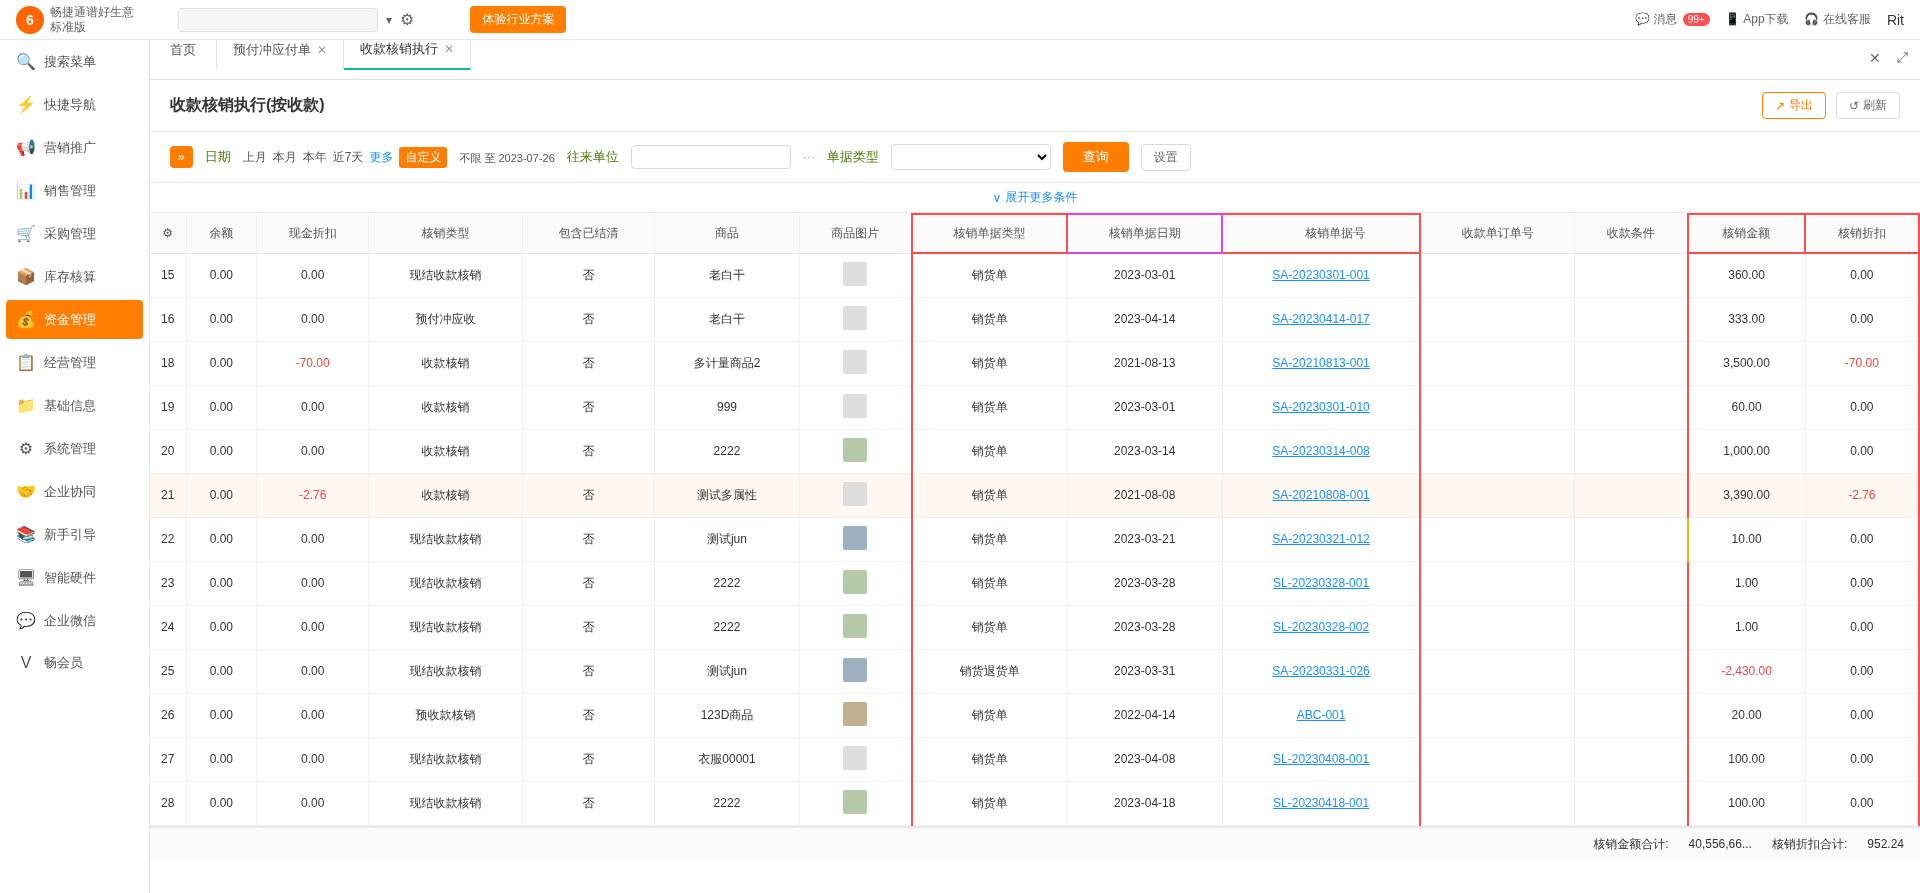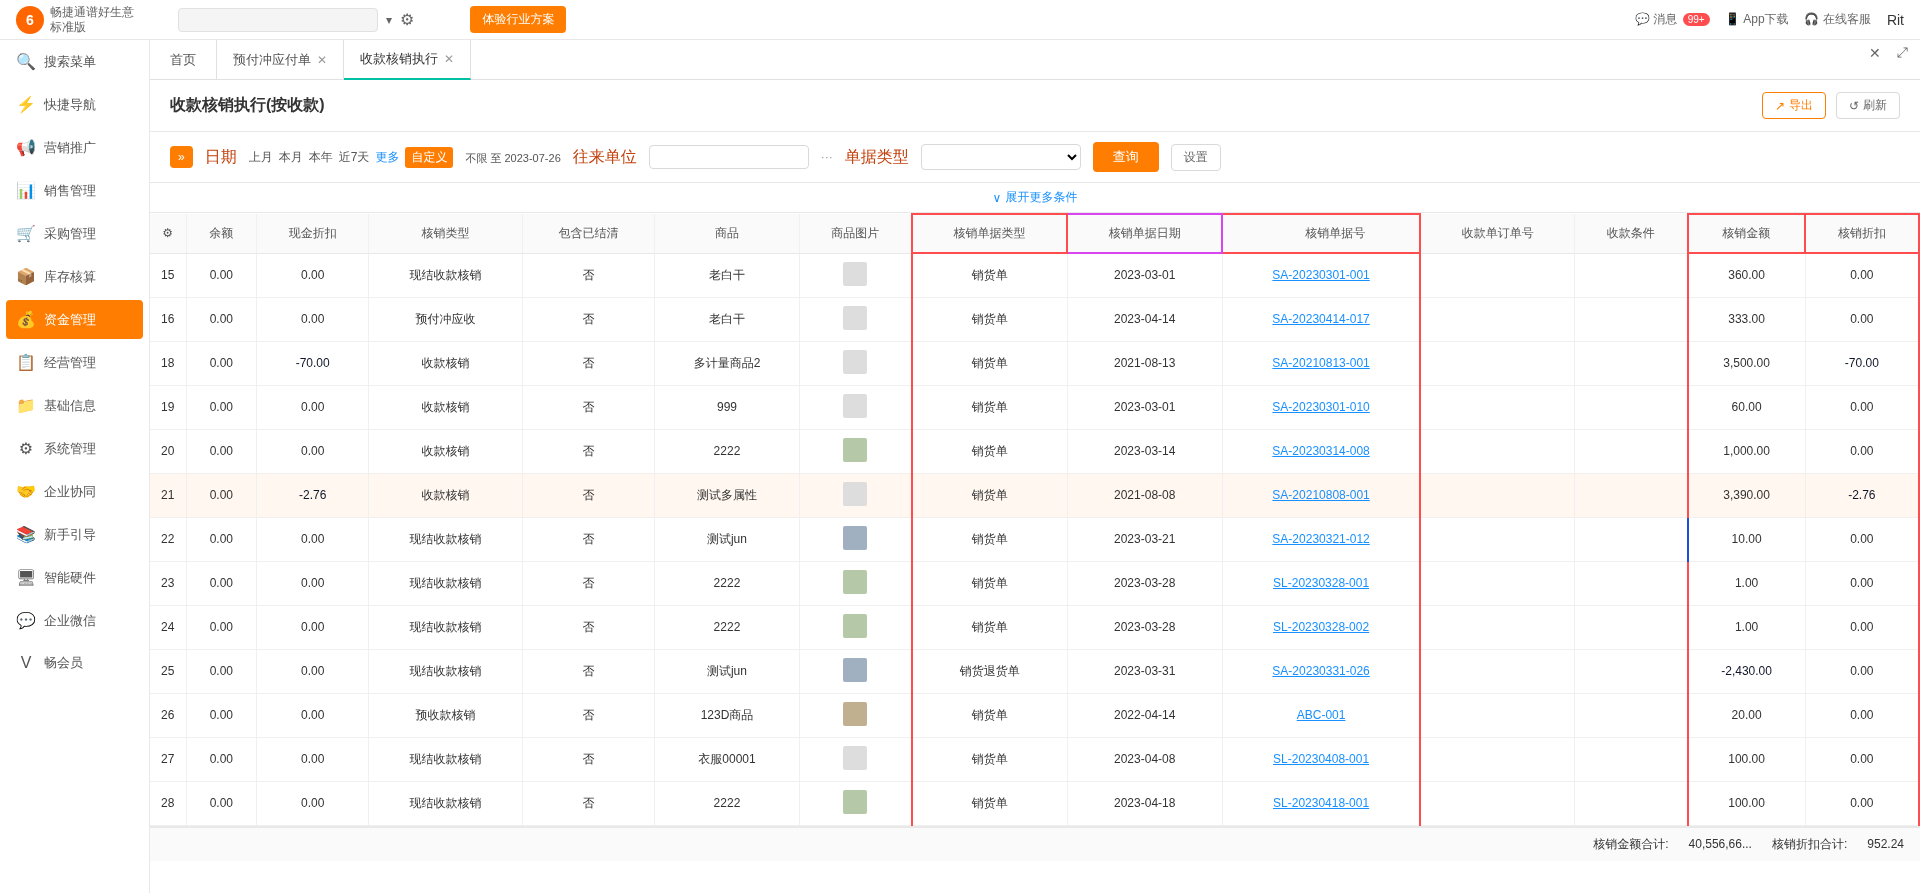--- a/index.html
+++ b/index.html
@@ -25,21 +25,21 @@
     
     .sidebar { width: 150px; background: #fff; border-right: 1px solid #e8e8e8; display: flex; flex-direction: column; overflow-y: auto; }
     .sidebar-item { display: flex; align-items: center; gap: 8px; padding: 12px 16px; cursor: pointer; color: #555; font-size: 13px; }
     .sidebar-item.active { background: #ff7d00; color: white; border-radius: 4px; margin: 2px 6px; padding: 10px 10px; }
     .sidebar-icon { font-size: 16px; width: 20px; text-align: center; }
 
     
     .main { flex: 1; display: flex; flex-direction: column; overflow: hidden; }
 
     
-    .tab-bar { background: #fff; border-bottom: 1px solid #e0e0e0; display: flex; align-items: flex-start; padding: 0 0 0 0; height: 40px; }
+    .tab-bar { background: #fff; border-bottom: 1px solid #e0e0e0; display: flex; align-items: flex-end; padding: 0 0 9px 0; height: 40px; }
     .tab-home { padding: 0 20px; height: 40px; display: flex; align-items: center; font-size: 13px; color: #555; cursor: pointer; border-right: 1px solid #e0e0e0; }
     .tab-item { padding: 0 16px; height: 40px; display: flex; align-items: center; font-size: 13px; cursor: pointer; gap: 6px; border-right: 1px solid #e0e0e0; color: #555; }
     .tab-item.active { background: #fff; color: #333; border-bottom: 2px solid #00bfa5; }
     .tab-close { font-size: 12px; color: #999; cursor: pointer; }
     .tab-spacer { flex: 1; }
     .tab-actions { display: flex; align-items: center; padding: 0 8px; gap: 8px; }
     .tab-action-btn { background: none; border: none; cursor: pointer; color: #666; font-size: 14px; padding: 4px; }
 
     
     .page-content { flex: 1; overflow: hidden; display: flex; flex-direction: column; background: #f5f6fa; padding: 0; }
@@ -47,21 +47,21 @@
     
     .page-header { background: #fff; padding: 12px 20px; display: flex; align-items: center; justify-content: space-between; border-bottom: 1px solid #e8e8e8; }
     .page-title { font-size: 16px; font-weight: 600; color: #333; }
     .page-header-actions { display: flex; gap: 10px; }
     .export-btn { background: none; border: 1px solid #ff7d00; color: #ff7d00; padding: 4px 12px; border-radius: 4px; font-size: 12px; cursor: pointer; display: flex; align-items: center; gap: 4px; }
     .refresh-btn { background: none; border: 1px solid #d9d9d9; color: #666; padding: 4px 12px; border-radius: 4px; font-size: 12px; cursor: pointer; display: flex; align-items: center; gap: 4px; }
 
     
     .filter-bar { background: #fff; padding: 10px 20px; border-bottom: 1px solid #e8e8e8; display: flex; align-items: center; gap: 12px; flex-wrap: wrap; }
     .filter-expand-btn { background: #ff7d00; color: white; border: none; border-radius: 4px; padding: 4px 8px; cursor: pointer; font-size: 12px; }
-    .filter-label { font-size: 16px; color: #c2410c; white-space: nowrap; }
+    .filter-label { font-size: 13px; color: #4d7c0f; white-space: nowrap; }
     .filter-date-group { display: flex; align-items: center; gap: 6px; }
     .filter-date-link { color: #555; font-size: 12px; cursor: pointer; text-decoration: none; }
     .filter-date-link.active { background: #ff7d00; color: white; padding: 2px 6px; border-radius: 3px; }
     .filter-more { color: #1890ff; font-size: 12px; cursor: pointer; }
     .filter-date-range { color: #555; font-size: 11px; margin-top: 2px; }
     .filter-input { border: 1px solid #d9d9d9; border-radius: 4px; padding: 4px 10px; font-size: 12px; width: 160px; }
     .filter-select { border: 1px solid #d9d9d9; border-radius: 4px; padding: 4px 10px; font-size: 12px; width: 160px; background: white; }
     .filter-dots { color: #999; font-size: 12px; }
     .query-btn { background: #ff7d00; color: white; border: none; padding: 6px 20px; border-radius: 4px; font-size: 13px; cursor: pointer; }
     .settings-btn { background: none; border: 1px solid #d9d9d9; color: #666; padding: 4px 12px; border-radius: 4px; font-size: 12px; cursor: pointer; }
@@ -71,21 +71,21 @@
     .expand-more-btn { background: none; border: none; color: #1890ff; font-size: 12px; cursor: pointer; display: flex; align-items: center; gap: 4px; }
 
     
     .table-container { flex: 1; overflow: auto; background: #fff; margin: 0; }
     table { width: 100%; border-collapse: collapse; font-size: 12px; min-width: 1400px; }
     thead tr { background: #fafafa; }
     thead th { padding: 10px 8px; text-align: center; border-bottom: 1px solid #e8e8e8; border-right: 1px solid #f0f0f0; color: #555; font-weight: 500; white-space: nowrap; }
     tbody tr { border-bottom: 1px solid #f0f0f0; }
     tbody tr.highlighted { background: #fff7f0; }
     tbody td { padding: 8px 8px; text-align: center; border-right: 1px solid #f0f0f0; white-space: nowrap; color: #333; }
-    .red-text { color: #0f172a; margin-top: 19px; }
+    .red-text { color: #ef4444; margin-top: 19px; }
     .link-text { color: #1890ff; cursor: pointer; text-decoration: underline; }
     .settings-col { width: 36px; }
     .img-placeholder { width: 24px; height: 24px; background: #e8e8e8; border-radius: 2px; display: inline-flex; align-items: center; justify-content: center; font-size: 10px; color: #999; }
 
     
     .table-footer { background: #fafafa; border-top: 2px solid #e8e8e8; padding: 8px 16px; display: flex; align-items: center; justify-content: flex-end; gap: 20px; font-size: 12px; font-weight: 500; }
     .footer-value { color: #333; }
 
     
     .table-container::-webkit-scrollbar { height: 8px; width: 8px; }
@@ -384,21 +384,21 @@
       <td class="">0.00</td>
       <td>现结收款核销</td>
       <td>否</td>
       <td>测试jun</td>
       <td><div class="img-placeholder" style="background:#a0b0c0;display:inline-block;"></div></td>
       <td style="border-left:2px solid #ff4d4f;border-right:1px solid #f0f0f0;">销货单</td>
       <td>2023-03-21</td>
       <td style="border-right:2px solid #ff4d4f;"><span class="link-text">SA-20230321-012</span></td>
       <td></td>
       <td></td>
-      <td style="border-left:2px solid #1d4ed8;border-right:1px solid #f0f0f0;" class="">10.00</td>
+      <td style="border-left:2px solid #eab308;border-right:1px solid #f0f0f0;" class="">10.00</td>
       <td style="border-right:2px solid #ff4d4f;" class="">0.00</td>
     </tr>
               <tr>
       <td>23</td>
       <td>0.00</td>
       <td class="">0.00</td>
       <td>现结收款核销</td>
       <td>否</td>
       <td>2222</td>
       <td><div class="img-placeholder" style="background:#b5c8a8;display:inline-block;"></div></td>

